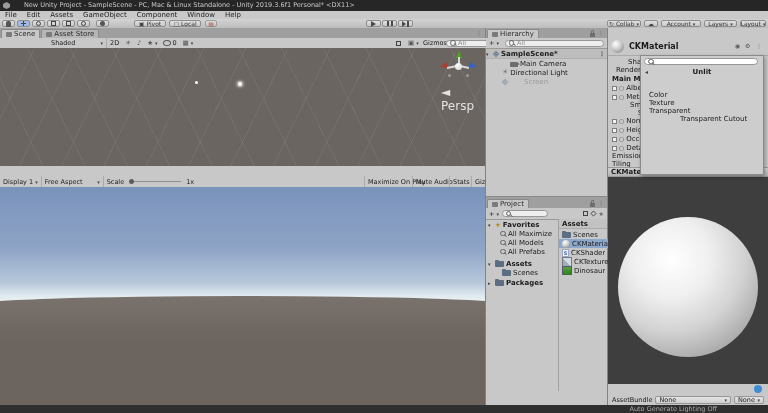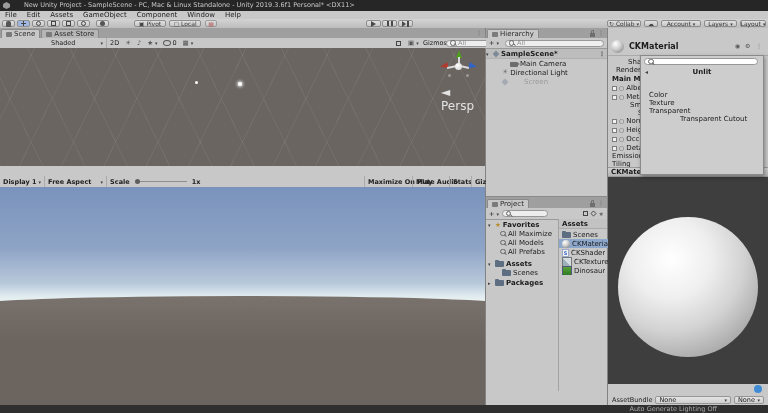--- a/index.html
+++ b/index.html
@@ -244,21 +244,21 @@
         <div class="abs" style="left:22px;top:16px;width:9px;height:2px;background:#d9d9d9;transform:rotate(12deg);"></div>
         <div class="abs" style="left:17px;top:13px;width:7px;height:7px;border-radius:50%;background:radial-gradient(circle at 35% 30%,#fff,#cfcfcf);"></div>
         <div class="abs" style="left:10px;top:24px;width:3px;height:3px;border-radius:50%;background:#9b9b9b;"></div>
         <div class="abs" style="left:28px;top:24px;width:3px;height:3px;border-radius:50%;background:#9b9b9b;"></div>
       </div>
       <div class="abs" style="left:441px;top:37px;color:#e3e3e3;font-size:12px;">◄ <span>Persp</span></div>
     </div>
   </div>
 
   <div class="abs" style="left:0;top:166px;width:486px;height:239px;border-right:1px solid #828282;box-sizing:border-box;">
-    <div class="ptool abs" style="left:0;top:10px;width:485px;height:11px;font-weight:bold;">
+    <div class="ptool abs" style="left:0;top:10px;width:485px;height:11px;">
       <div class="flat">
         <span>Display 1</span>
           <span class="caret">▾</span>
       </div>
       <div class="flat sep-l" style="width:62px;">
         <span>Free Aspect</span>
           <span class="caret" style="margin-left:auto">▾</span>
       </div>
       <div class="flat sep-l">
           <span>Scale</span>

